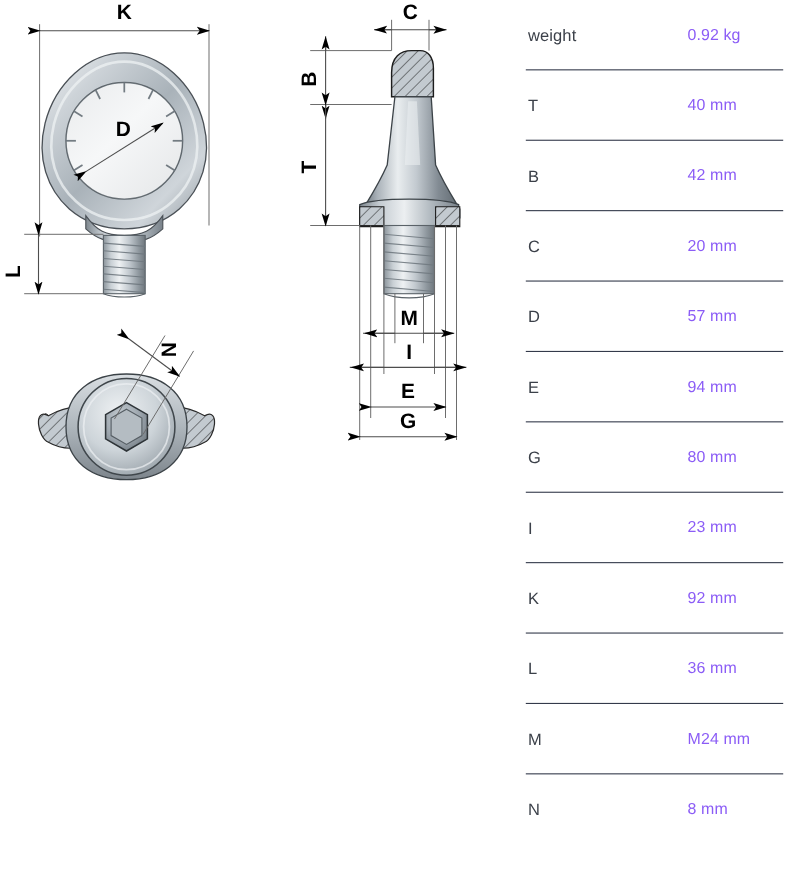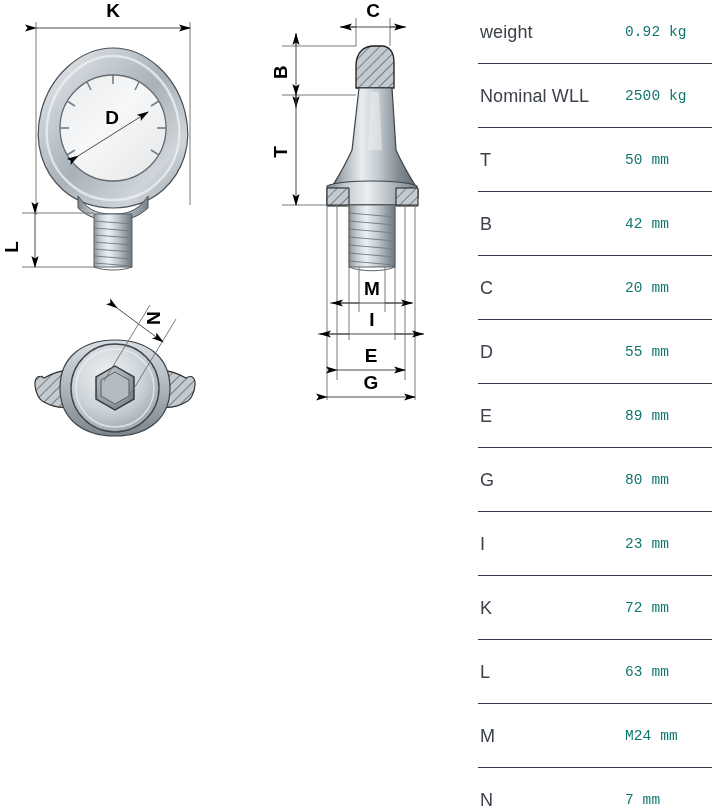--- a/index.html
+++ b/index.html
@@ -45,33 +45,32 @@
     left: 8px;
     right: 11px;
     bottom: 0;
     height: 1px;
     background: #343a4b;
   }
   .spec-row:last-child::after { display: none; }
   .spec-label {
     position: absolute;
     left: 10px;
-    font-size: 18px;
+    font-size: 15px;
     color: #3b4049;
     letter-spacing: 0.1px;
     white-space: nowrap;
   }
   .spec-value {
     position: absolute;
     left: 155px;
     font-size: 14.5px;
-    color: #0f766e;
+    color: #8b5cf6;
     letter-spacing: 0.1px;
     white-space: nowrap;
-    font-family: Liberation Mono, monospace;
   }
 
   
   .dimtext {
     font-family: "Liberation Sans", "DejaVu Sans", sans-serif;
     font-size: 19px;
     font-weight: 700;
     fill: #000000;
   }
   .dimline { stroke: #4d4d4d; stroke-width: 1; fill: none; }
@@ -342,62 +341,58 @@
     </svg>
   </div>
 
   <div id="spec-table">
 
   <div class="spec-row">
         <span class="spec-label">weight</span>
         <span class="spec-value">0.92 kg</span>
       </div>
       <div class="spec-row">
-        <span class="spec-label">Nominal WLL</span>
-        <span class="spec-value">2500 kg</span>
-      </div>
-      <div class="spec-row">
         <span class="spec-label">T</span>
-        <span class="spec-value">50 mm</span>
+        <span class="spec-value">40 mm</span>
       </div>
       <div class="spec-row">
         <span class="spec-label">B</span>
         <span class="spec-value">42 mm</span>
       </div>
       <div class="spec-row">
         <span class="spec-label">C</span>
         <span class="spec-value">20 mm</span>
       </div>
       <div class="spec-row">
         <span class="spec-label">D</span>
-        <span class="spec-value">55 mm</span>
+        <span class="spec-value">57 mm</span>
       </div>
       <div class="spec-row">
         <span class="spec-label">E</span>
-        <span class="spec-value">89 mm</span>
+        <span class="spec-value">94 mm</span>
       </div>
       <div class="spec-row">
         <span class="spec-label">G</span>
         <span class="spec-value">80 mm</span>
       </div>
       <div class="spec-row">
         <span class="spec-label">I</span>
         <span class="spec-value">23 mm</span>
       </div>
       <div class="spec-row">
         <span class="spec-label">K</span>
-        <span class="spec-value">72 mm</span>
+        <span class="spec-value">92 mm</span>
       </div>
       <div class="spec-row">
         <span class="spec-label">L</span>
-        <span class="spec-value">63 mm</span>
+        <span class="spec-value">36 mm</span>
       </div>
       <div class="spec-row">
         <span class="spec-label">M</span>
         <span class="spec-value">M24 mm</span>
       </div>
       <div class="spec-row">
         <span class="spec-label">N</span>
-        <span class="spec-value">7 mm</span>
+        <span class="spec-value">8 mm</span>
       </div>
     </div>
 
 </div>
 
 </body></html>

